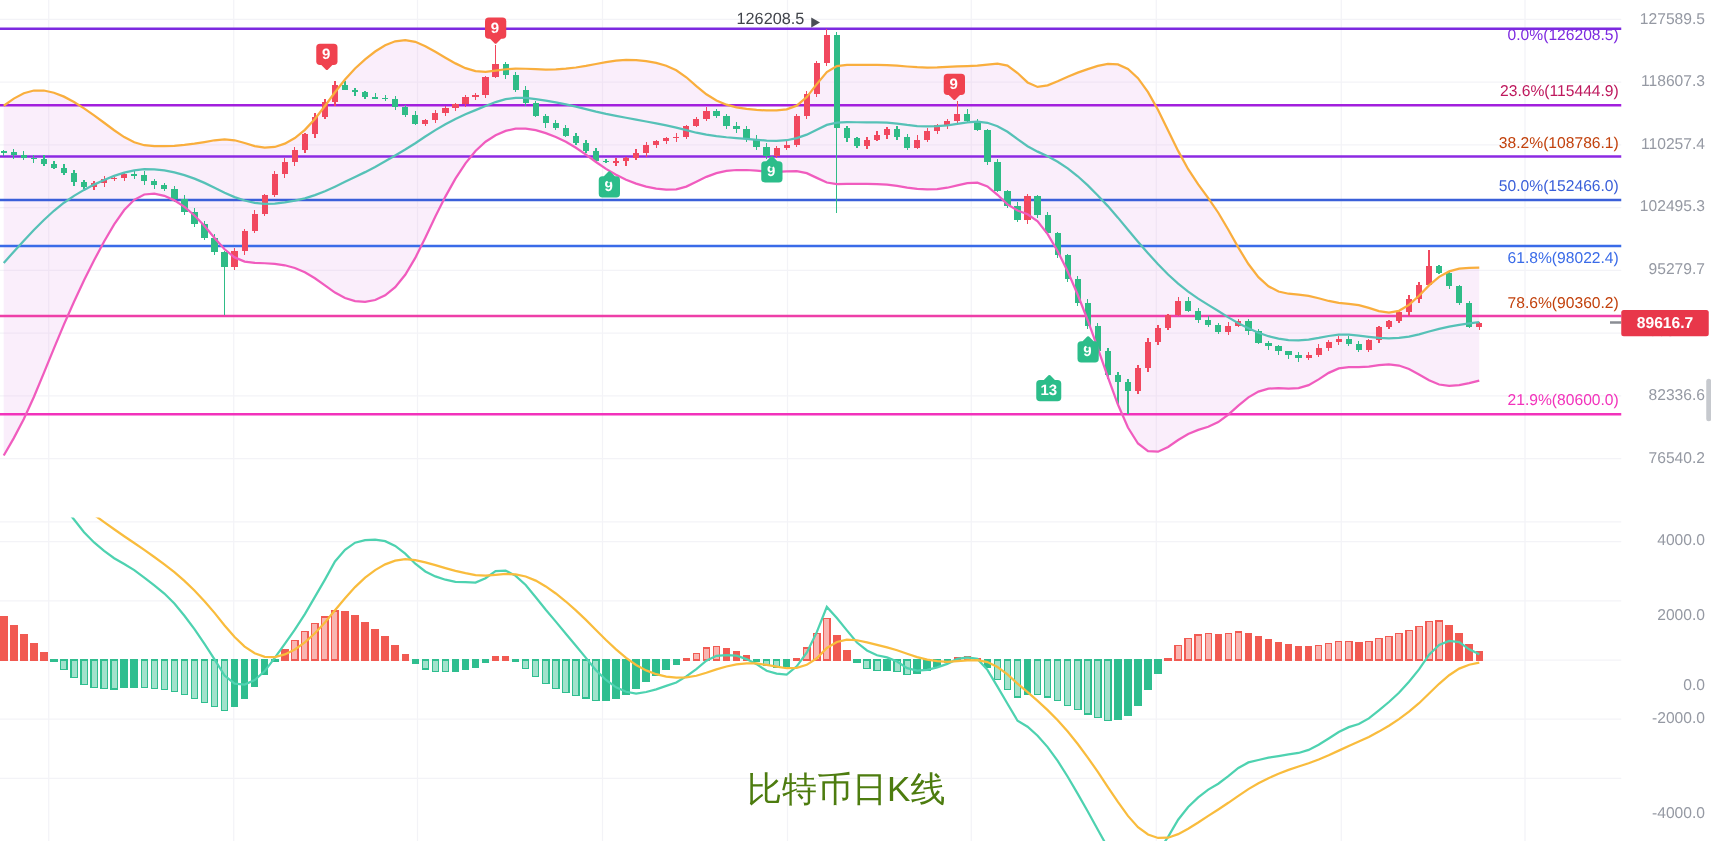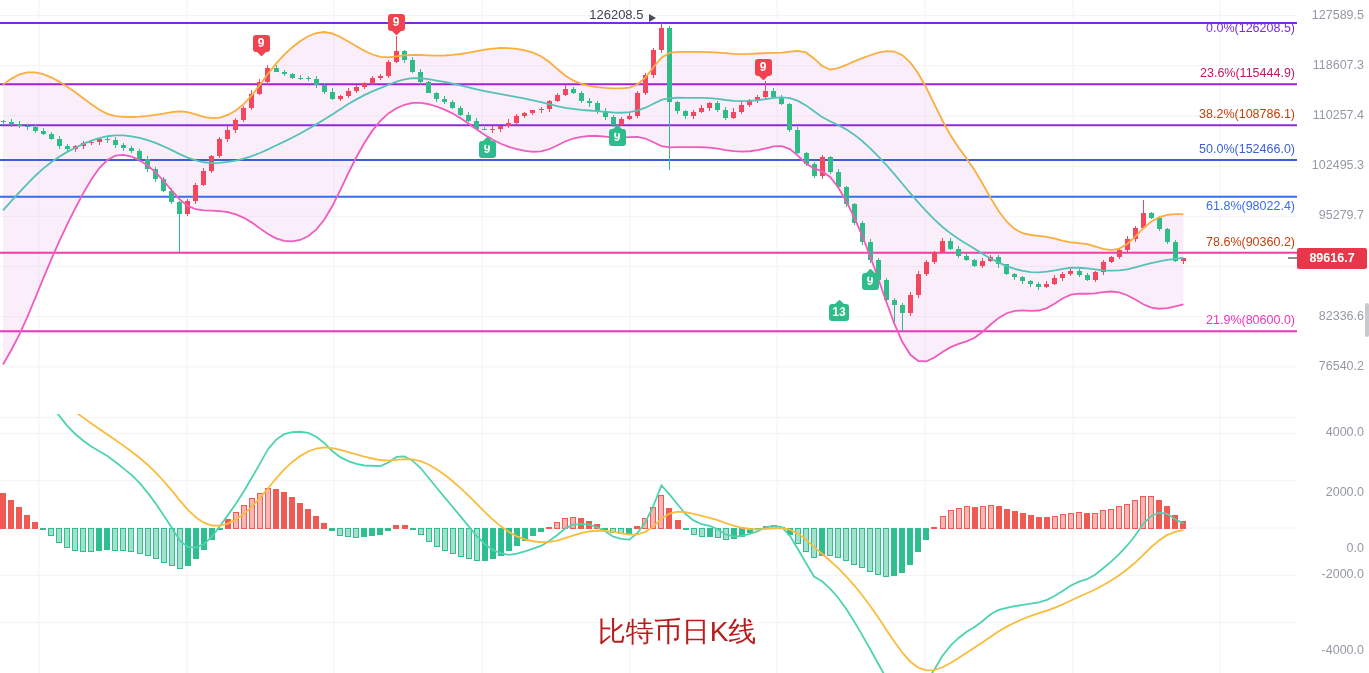--- a/index.html
+++ b/index.html
@@ -20,21 +20,21 @@
   .badge.buy .ptr{background:#2cbd8a;top:-3px;}
   .price-badge{position:absolute;left:1297px;top:248px;width:70px;height:21px;background:#e8374a;
                border-radius:2px;color:#fff;font-size:12.5px;font-weight:bold;line-height:21px;
                text-align:center;z-index:7;}
   .price-tick{position:absolute;left:1288px;top:257px;width:9px;height:2px;background:#8a8d94;z-index:7;}
   .peak-note{position:absolute;top:7px;width:250px;text-align:right;font-size:13px;font-weight:500;
              color:#40434a;z-index:5;white-space:nowrap;}
   .peak-arrow{position:absolute;width:0;height:0;border-left:7px solid #4a4d55;
               border-top:4px solid transparent;border-bottom:4px solid transparent;z-index:5;}
   .chart-title{position:absolute;left:557px;top:613px;width:240px;text-align:center;
-               font-size:28px;font-weight:500;color:#b91c1c;z-index:5;}
+               font-size:28px;font-weight:500;color:#4d7c0f;z-index:5;}
   .scroll-thumb{position:absolute;right:0px;top:303px;width:4px;height:34px;background:#c6c9ce;
                 border-radius:2px;z-index:8;}
 </style>
 </head>
 <body>
 
 <div class="stage">
 
   <svg id="chart-svg" width="1369" height="673" viewBox="0 0 1369 673">
       <defs>

